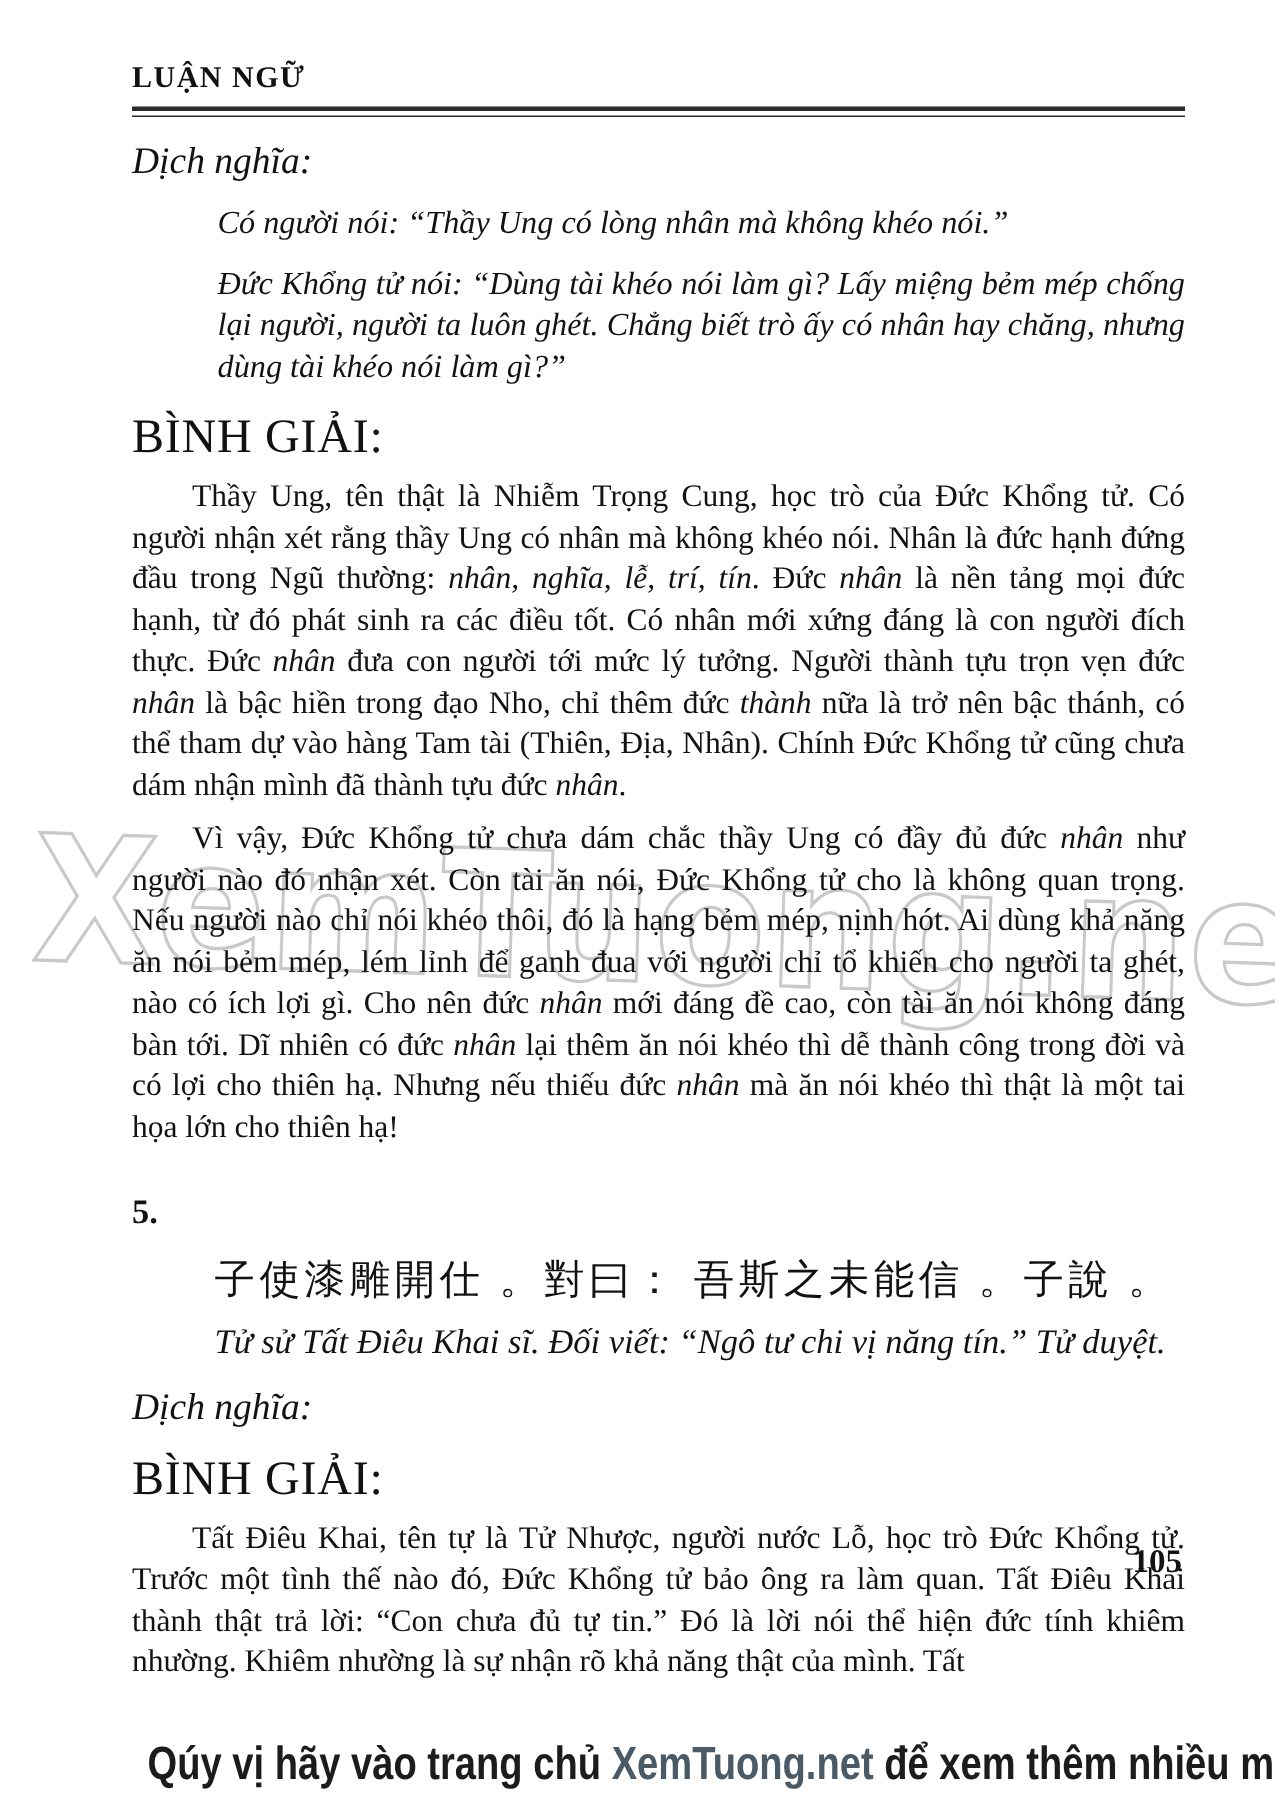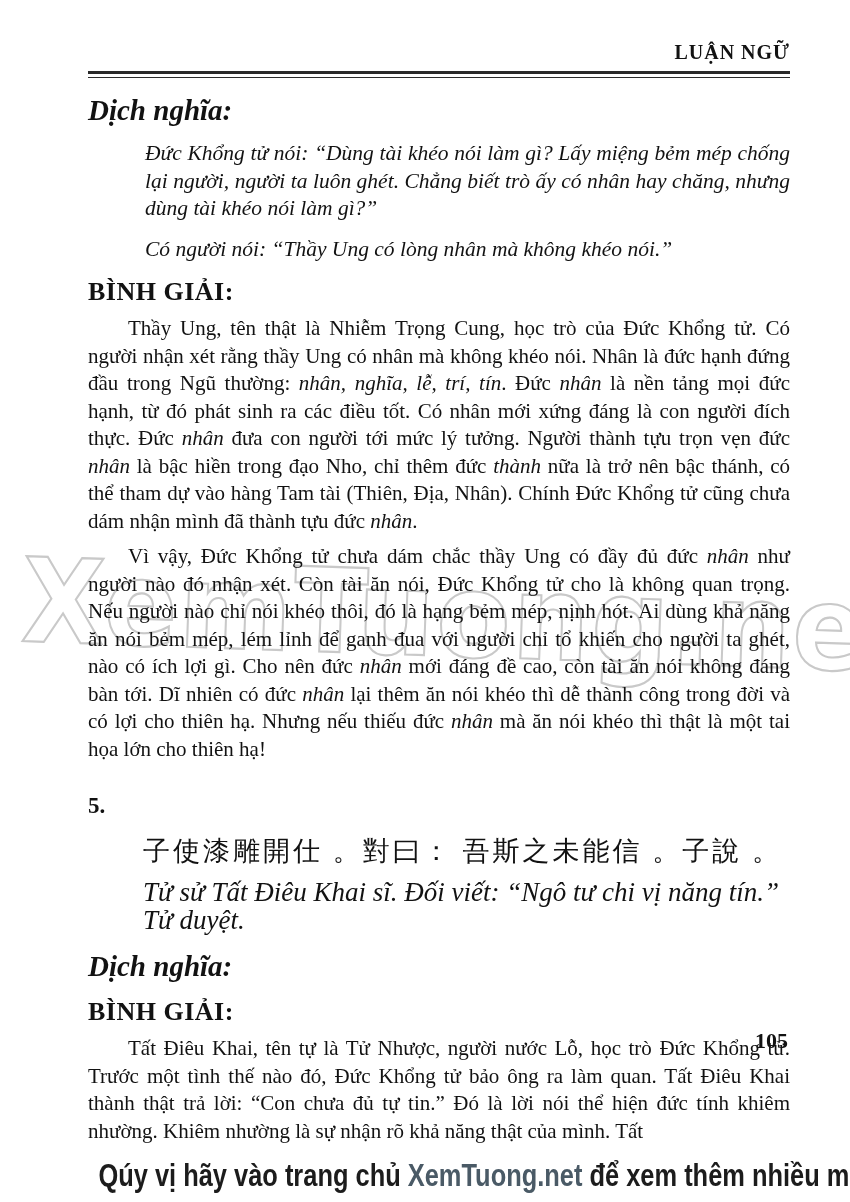--- a/index.html
+++ b/index.html
@@ -27,41 +27,40 @@
     white-space:nowrap;
     user-select:none;
   }
   .content{
     position:relative;
     z-index:1;
     margin:0 60px 0 88px;
     padding-top:40px;
   }
   .running-head{
-    text-align:right;
     font-size:20px;
     font-weight:bold;
     letter-spacing:1px;
     line-height:24px;
   }
   .head-rule{
     margin-top:7px;
     border-top:3px solid #2a2a2a;
     border-bottom:1px solid #2a2a2a;
     height:3px;
   }
   .h-italic{
-    font-size:29px;
-    font-weight:bold;
+    font-size:25px;
+    font-weight:normal;
     font-style:italic;
     margin:16px 0 0 0;
   }
   .h-caps{
-    font-size:26px;
-    font-weight:bold;
+    font-size:32px;
+    font-weight:normal;
     margin:14px 0 0 0;
     letter-spacing:0.5px;
   }
   .quote{
     margin:13px 0 0 57px;
     font-style:italic;
     font-size:21.5px;
     line-height:27.5px;
     text-align:justify;
   }
@@ -81,21 +80,21 @@
   }
   .hanzi{
     margin:14px 0 0 55px;
     font-size:27px;
     letter-spacing:3px;
     font-family:"Liberation Serif", serif;
   }
   .translit{
     margin:10px 0 0 55px;
     font-style:italic;
-    font-size:27px;
+    font-size:23px;
     line-height:27.5px;
   }
   .page-number{
     position:absolute;
     right:62px;top:1028px;
     z-index:1;
     font-size:22px;
     font-weight:bold;
     text-align:right;
   }
@@ -128,22 +127,22 @@
 
   <div class="watermark">XemTuong.net</div>
 
   <div class="content">
 
     <div class="running-head">LUẬN NGỮ</div>
     <div class="head-rule"></div>
 
     <h2 class="h-italic">Dịch nghĩa:</h2>
 
+    <p class="quote">Có người nói: “Thầy Ung có lòng nhân mà không khéo nói.”</p>
     <p class="quote">Đức Khổng tử nói: “Dùng tài khéo nói làm gì? Lấy miệng bẻm mép chống lại người, người ta luôn ghét. Chẳng biết trò ấy có nhân hay chăng, nhưng dùng tài khéo nói làm gì?”</p>
-    <p class="quote">Có người nói: “Thầy Ung có lòng nhân mà không khéo nói.”</p>
 
     <h2 class="h-caps">BÌNH GIẢI:</h2>
 
     <p class="para"><span>Thầy Ung, tên thật là Nhiễm Trọng Cung, học trò của Đức Khổng tử. Có người nhận xét rằng thầy Ung có nhân mà không khéo nói. Nhân là đức hạnh đứng đầu trong Ngũ thường: </span><em>nhân, nghĩa, lễ, trí, tín</em><span>. Đức </span><em>nhân</em><span> là nền tảng mọi đức hạnh, từ đó phát sinh ra các điều tốt. Có nhân mới xứng đáng là con người đích thực. Đức </span><em>nhân</em><span> đưa con người tới mức lý tưởng. Người thành tựu trọn vẹn đức </span><em>nhân</em><span> là bậc hiền trong đạo Nho, chỉ thêm đức </span><em>thành</em><span> nữa là trở nên bậc thánh, có thể tham dự vào hàng Tam tài (Thiên, Địa, Nhân). Chính Đức Khổng tử cũng chưa dám nhận mình đã thành tựu đức </span><em>nhân</em><span>.</span></p>
     <p class="para"><span>Vì vậy, Đức Khổng tử chưa dám chắc thầy Ung có đầy đủ đức </span><em>nhân</em><span> như người nào đó nhận xét. Còn tài ăn nói, Đức Khổng tử cho là không quan trọng. Nếu người nào chỉ nói khéo thôi, đó là hạng bẻm mép, nịnh hót. Ai dùng khả năng ăn nói bẻm mép, lém lỉnh để ganh đua với người chỉ tổ khiến cho người ta ghét, nào có ích lợi gì. Cho nên đức </span><em>nhân</em><span> mới đáng đề cao, còn tài ăn nói không đáng bàn tới. Dĩ nhiên có đức </span><em>nhân</em><span> lại thêm ăn nói khéo thì dễ thành công trong đời và có lợi cho thiên hạ. Nhưng nếu thiếu đức </span><em>nhân</em><span> mà ăn nói khéo thì thật là một tai họa lớn cho thiên hạ!</span></p>
 
     <div class="section-num">5.</div>
 
     <div class="hanzi">子使漆雕開仕 。對曰： 吾斯之未能信 。子說 。</div>
 

